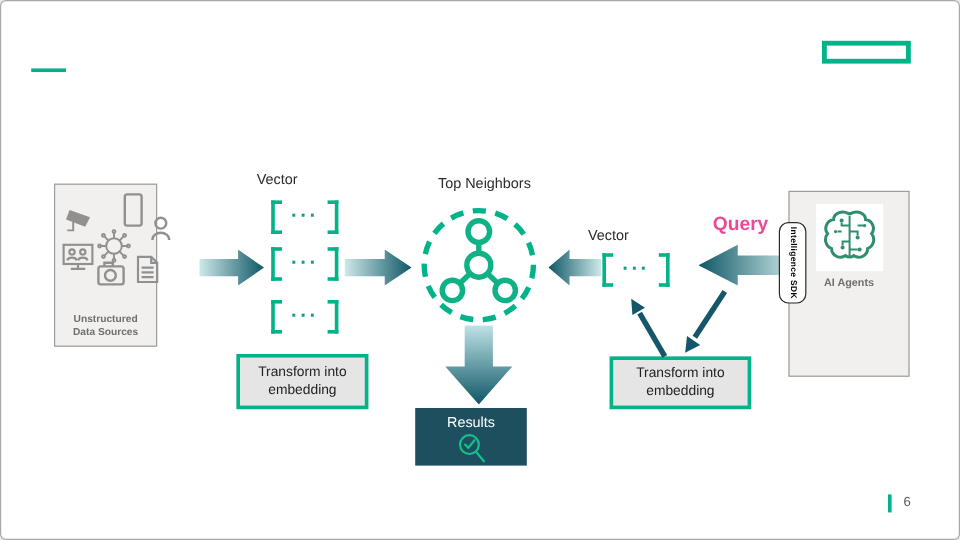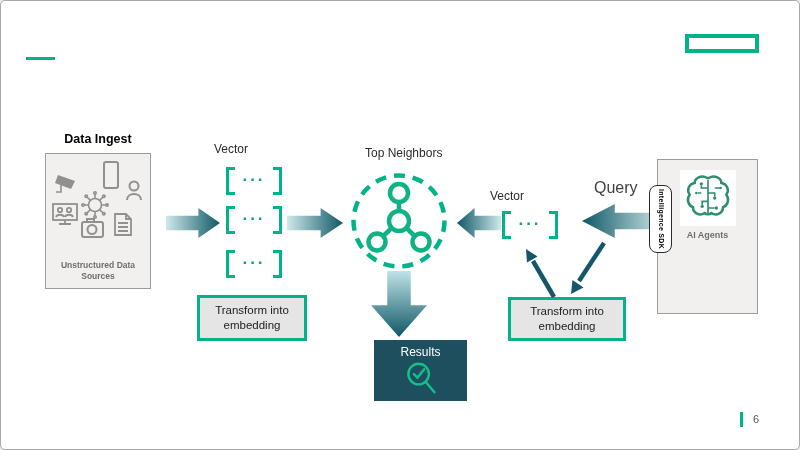--- a/index.html
+++ b/index.html
@@ -22,21 +22,21 @@
   .abs{position:absolute;}
   
   .title{left:25px;top:24px;font-size:19px;font-weight:bold;color:#141414;letter-spacing:-0.2px;}
   .title-underline{left:25px;top:56px;width:29px;height:3px;background:var(--green);}
   .hpe-logo{left:684px;top:33px;width:74px;height:19px;border:4px solid var(--green);background:#fff;}
   
   .lbl{font-size:12px;color:#2b2b2b;text-align:left;}
   .bold-lbl{font-size:12.5px;font-weight:bold;color:#000;text-align:center;}
   
   .panel{background:var(--panel-bg);border:1px solid var(--panel-border);}
-  .ingest-box{left:44px;top:152px;width:106px;height:136px;}
+  .ingest-box{left:44px;top:152px;width:86px;height:136px;}
   .ingest-caption{position:absolute;bottom:6px;left:0;width:100%;font-size:8.5px;font-weight:bold;
     color:var(--gray-text);text-align:center;line-height:1.3;padding:0 6px;}
   .right-box{left:656px;top:158px;width:101px;height:155px;display:flex;flex-direction:column;
     align-items:center;padding-top:10px;}
   .brain-wrap{background:#fff;width:56px;height:56px;display:flex;align-items:center;justify-content:center;}
   .endpoint-lbl{font-size:9px;font-weight:bold;color:var(--gray-text);margin-top:4px;text-align:center;}
   .apps-wrap{margin-top:14px;display:flex;flex-direction:column;align-items:center;}
   
   .arrow-r{background:linear-gradient(to right,var(--teal-light),#0f5766);
     clip-path:polygon(0 26%,60% 26%,60% 0,100% 50%,60% 100%,60% 74%,0 74%);}
@@ -59,42 +59,41 @@
   .chipL1{left:225px;top:166px;width:56px;height:28px;}
   .chipL2{left:225px;top:205px;width:56px;height:28px;}
   .chipL3{left:225px;top:249px;width:56px;height:28px;}
   .chipR{left:501px;top:210px;width:56px;height:28px;}
   
   .tbox{border:3px solid var(--green);background:#e5e5e5;display:flex;align-items:center;
     justify-content:center;text-align:center;font-size:11.5px;color:#222;line-height:1.3;padding:3px 10px;}
   .tboxL{left:196px;top:294px;width:110px;height:46px;}
   .tboxR{left:507px;top:296px;width:118px;height:44px;}
   
-  .results{left:373px;top:339px;width:93px;height:61px;background:var(--results-bg);
+  .results{left:345px;top:339px;width:93px;height:48px;background:var(--results-bg);
     display:flex;flex-direction:column;align-items:center;padding-top:5px;}
   .results-lbl{color:#fff;font-size:12px;}
   
-  .query-lbl{left:593px;top:178px;font-size:16px;font-weight:normal;color:#404040;}
+  .query-lbl{left:593px;top:178px;font-size:16px;font-weight:bold;color:#ec4899;}
   .sdk-pill{left:648px;top:184px;width:23px;height:68px;background:#fff;border:1.5px solid #2b2b2b;
     border-radius:8px;z-index:2;display:flex;align-items:center;justify-content:center;}
   .sdk-txt{writing-mode:vertical-rl;font-size:7px;font-weight:bold;color:#000;
     text-align:center;line-height:1.45;letter-spacing:0.3px;}
   
   .page-bar{left:739px;top:411px;width:3px;height:15px;background:var(--green);}
   .page-num{left:752px;top:412px;font-size:11px;color:#555;}
 </style>
 </head>
 <body>
 
 <div id="slide">
 
   <div class="abs title-underline"></div>
   <div class="abs hpe-logo"></div>
 
-  <div class="abs bold-lbl" style="left:44px;top:131px;width:106px;">Data Ingest</div>
   <div class="abs panel ingest-box">
     <svg class="abs" style="left:2px;top:4px;" width="100" height="88" viewBox="0 0 100 88">
       <g stroke="#909090" fill="none" stroke-width="2">
 
         <g>
           <path d="M10 17 l17 6 -4 8 -16 -6 z" fill="#909090" stroke="none"></path>
           <path d="M13 27 v7 h-5" stroke-width="1.6"></path>
         </g>
 
         <rect x="56" y="4" width="14" height="26" rx="2"></rect>

